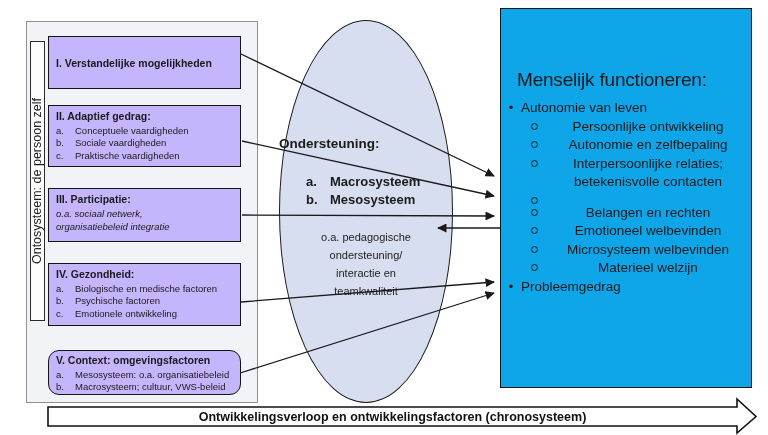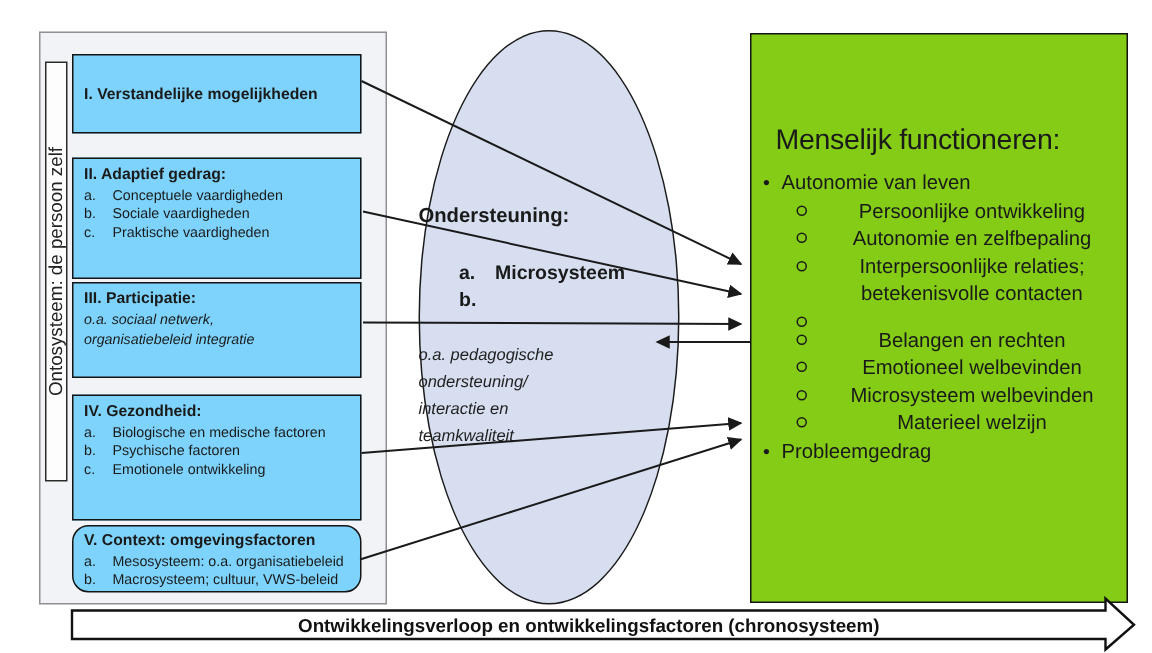--- a/index.html
+++ b/index.html
@@ -16,55 +16,55 @@
   .vlabel{
     position:absolute;left:30px;top:41px;width:15px;height:280px;
     background:#fdfdfe;border:1.2px solid #2a2a2a;box-sizing:border-box;
     display:flex;align-items:center;justify-content:center;
   }
   .vlabel span{
     transform:rotate(-90deg);white-space:nowrap;font-size:12.5px;color:#222;
   }
   
   .lbox{
-    position:absolute;left:48px;width:193px;background:#7dd3fc;
+    position:absolute;left:48px;width:193px;background:#c4b5fd;
     border:1.8px solid #141414;box-sizing:border-box;padding:4px 4px 2px 7px;
   }
   .lbox .bt{font-size:10.5px;font-weight:700;line-height:13px;margin-bottom:2px;}
   .lbox .bi{display:flex;font-size:9.5px;line-height:12.3px;}
   .lbox .bi .m{width:19px;flex:none;}
   .lbox .bi .t{flex:1;}
   .lbox .bl{font-size:9.5px;line-height:12.5px;font-style:italic;}
   .b1{top:36px;height:53px;display:flex;align-items:center;}
   .b1 .bt{margin-bottom:0;}
-  .b2{top:105px;height:81px;}
-  .b3{top:188px;height:64px;}
-  .b4{top:263px;height:84px;}
+  .b2{top:105px;height:62px;}
+  .b3{top:188px;height:54px;}
+  .b4{top:263px;height:63px;}
   .b5{top:350px;height:45px;padding-top:3px;border-radius:11px;}
   
   .ellipse{
     position:absolute;left:279px;top:20px;width:174px;height:383px;
     background:#d6deef;border:1.6px solid #1b1b1b;border-radius:50%;
     box-sizing:border-box;
   }
   .ell-title{
     position:absolute;left:279px;top:136px;width:174px;text-align:left;
     font-size:13.5px;font-weight:600;
   }
   .ell-items{position:absolute;left:306px;top:173px;}
   .ell-items .row{display:flex;font-size:13px;font-weight:600;line-height:17.5px;}
   .ell-items .row .m{width:24px;flex:none;}
   .ell-note{
-    position:absolute;left:279px;top:228px;width:174px;text-align:left;
-    font-style:italic;font-size:11px;line-height:18px;color:#222;
+    position:absolute;left:279px;top:228px;width:174px;text-align:center;
+    font-size:11px;line-height:18px;color:#222;
   }
   
   .rbox{
-    position:absolute;left:500px;top:22px;width:252px;height:380px;
-    background:#84cc16;border:1.8px solid #141414;box-sizing:border-box;padding-left:32px;
+    position:absolute;left:500px;top:8px;width:252px;height:380px;
+    background:#0ea5e9;border:1.8px solid #141414;box-sizing:border-box;padding-left:32px;
   }
   .rtitle{position:absolute;left:16px;top:60px;font-size:19px;letter-spacing:-0.2px;}
   .hf-list{position:absolute;left:0;top:90px;width:248px;}
   .hf-row{display:flex;line-height:18.5px;font-size:13.5px;}
   .hf-row .mk1{width:20px;flex:none;text-align:center;font-size:13px;}
   .hf-row.lvl2{padding-left:28px;text-align:center;}
   .hf-row .mk2{width:22px;flex:none;padding-top:5px;}
   .hf-row .mk2 i{display:block;width:7px;height:7px;border:1.3px solid #1a1a1a;
     border-radius:50%;box-sizing:border-box;margin-left:2px;}
   .hf-row .txt{flex:1;padding-right:4px;}
@@ -138,24 +138,25 @@
       <span class="m">b.</span>
       <span class="t">Macrosysteem; cultuur, VWS-beleid</span>
     </div>
   </div>
 
   <div class="ellipse"></div>
   <div class="ell-title">Ondersteuning:</div>
   <div class="ell-items">
     <div class="row">
       <span class="m">a.</span>
-      <span>Microsysteem</span>
+      <span>Macrosysteem</span>
     </div>
     <div class="row">
       <span class="m">b.</span>
+      <span>Mesosysteem</span>
     </div>
   </div>
   <div class="ell-note">
     <div>o.a. pedagogische</div>
     <div>ondersteuning/</div>
     <div>interactie en</div>
     <div>teamkwaliteit</div>
   </div>
 
   <div class="rbox">

